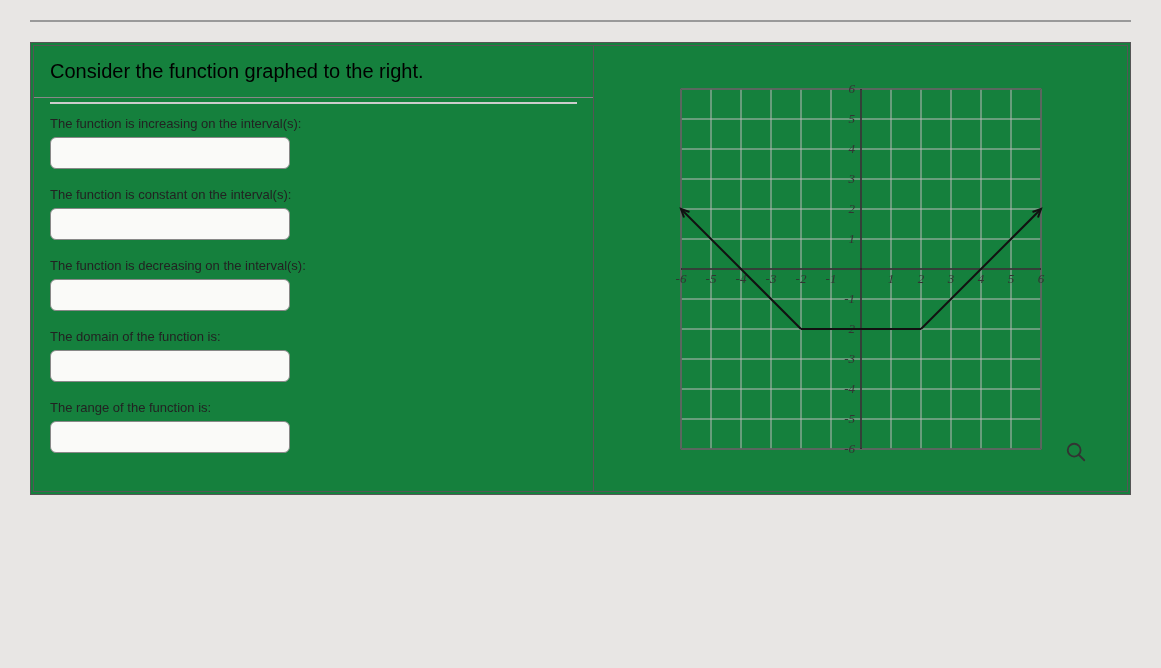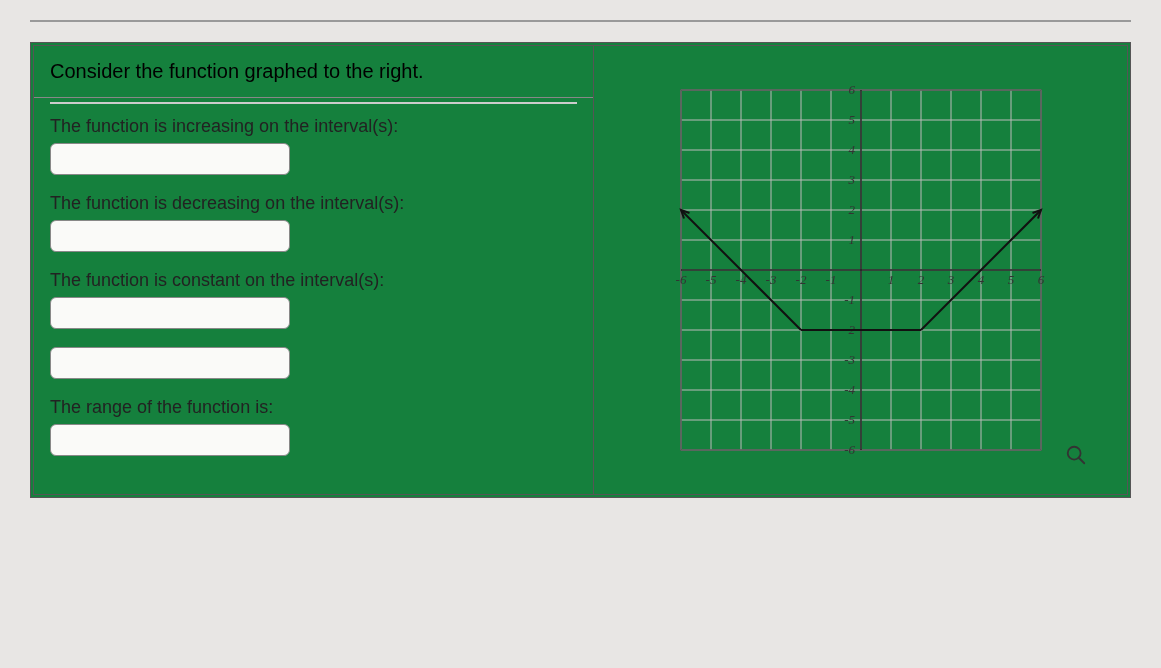--- a/index.html
+++ b/index.html
@@ -42,21 +42,21 @@
     background: #ccc;
     margin: 4px 16px 0;
   }
   .questions {
     padding: 12px 16px 20px;
   }
   .q-block {
     margin-bottom: 18px;
   }
   .q-label {
-    font-size: 18px;
+    font-size: 13px;
     margin-bottom: 6px;
     color: #222;
   }
   .q-input {
     width: 240px;
     height: 32px;
     border: 1px solid #888;
     border-radius: 6px;
     padding: 4px 8px;
     font-size: 15px;
@@ -92,30 +92,31 @@
     <div class="instruction">Consider the function graphed to the right.</div>
     <div class="spacer-hr"></div>
     <div class="questions">
 
       <div class="q-block">
         <div class="q-label">The function is increasing on the interval(s):</div>
         <input class="q-input" type="text" style="">
       </div>
 
       <div class="q-block">
+        <div class="q-label">The function is constant on the interval(s):</div>
+        <input class="q-input" type="text" style="">
+      </div>
+
+      <div class="q-block">
         <div class="q-label">The function is decreasing on the interval(s):</div>
         <input class="q-input" type="text" style="">
       </div>
 
       <div class="q-block">
-        <div class="q-label">The function is constant on the interval(s):</div>
-        <input class="q-input" type="text" style="">
-      </div>
-
-      <div class="q-block">
+        <div class="q-label">The domain of the function is:</div>
         <input class="q-input" type="text" style="">
       </div>
 
       <div class="q-block">
         <div class="q-label">The range of the function is:</div>
         <input class="q-input" type="text" style="">
       </div>
 
     </div>
   </div>

